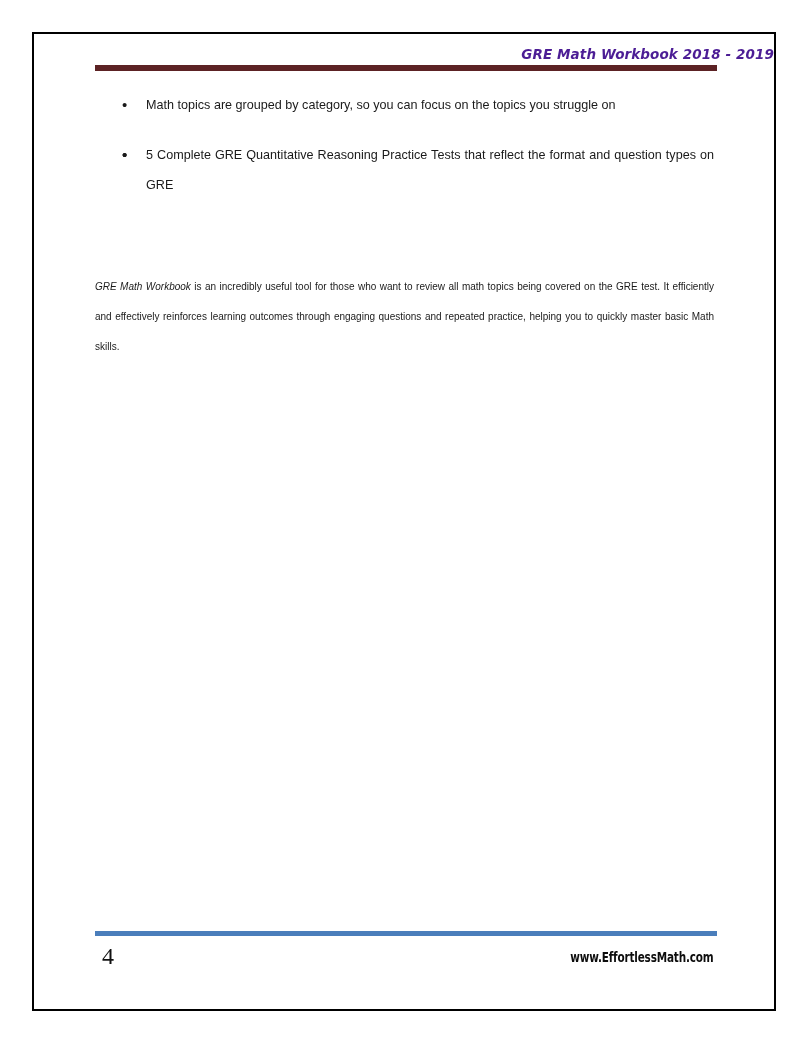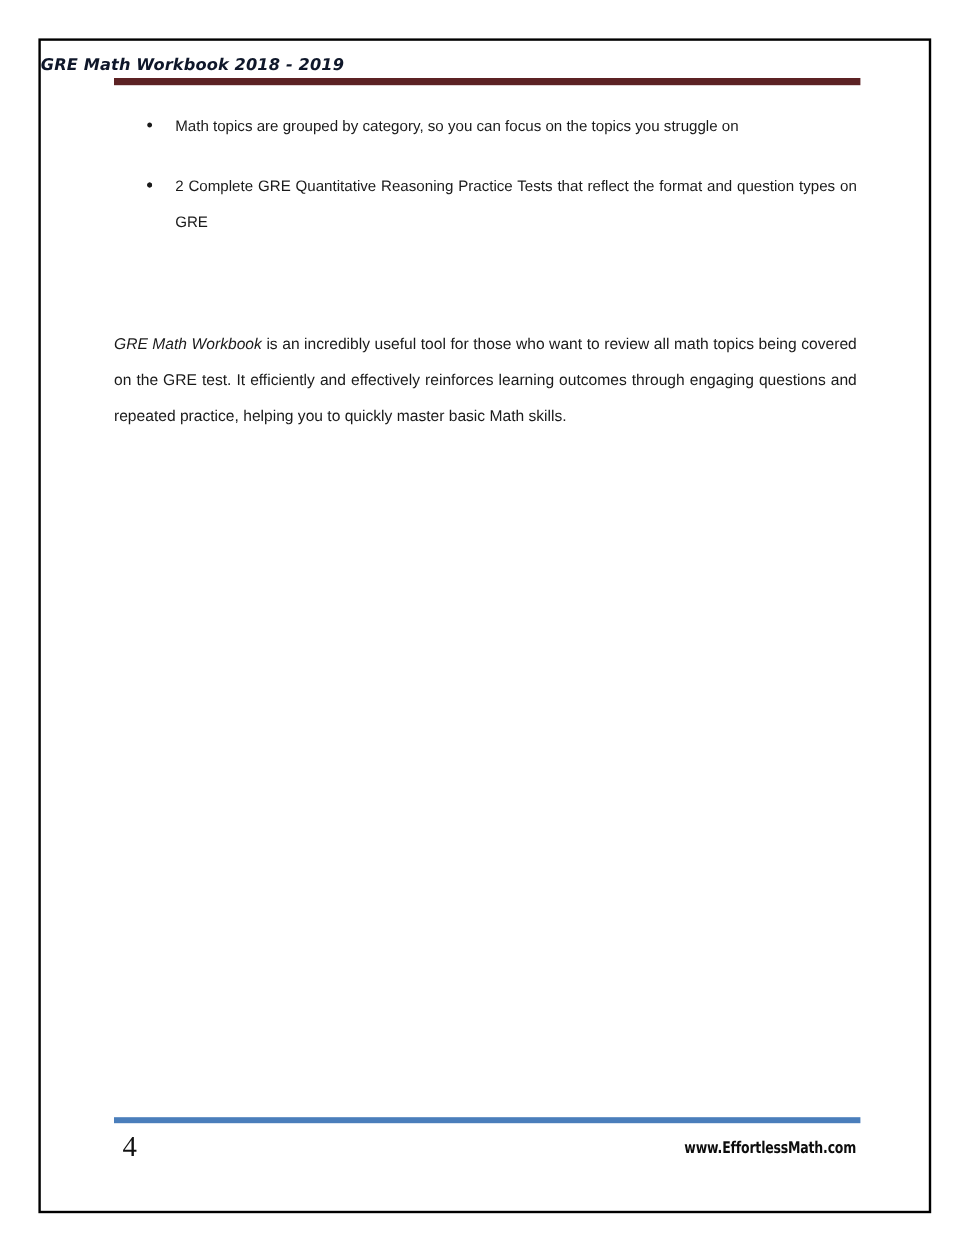--- a/index.html
+++ b/index.html
@@ -33,26 +33,26 @@
     left: 0;
     top: 0;
     width: 100%;
     height: 44px;
   }
   .header-title {
     position: absolute;
     left: 0;
     right: 0;
     top: 12px;
-    text-align: left;
+    text-align: right;
     font-family: "DejaVu Sans", sans-serif;
     font-size: 13.5px;
     font-weight: bold;
     font-style: italic;
-    color: #0f172a;
+    color: #4c1d95;
     letter-spacing: 0.1px;
   }
   .header-rule {
     position: absolute;
     left: 61px;
     top: 31px;
     width: 622px;
     height: 6px;
     background: #5C2224;
   }
@@ -97,21 +97,21 @@
   }
   .bullet-item.justified .text::after {
     content: "";
     display: inline-block;
     width: 100%;
   }
 
   
   .body-para {
     margin: 42px 0 0 0;
-    font-size: 13px;
+    font-size: 10px;
     line-height: 30px;
     color: #1a1a1a;
     text-align: justify;
     text-justify: inter-word;
   }
   .body-para .em {
     font-style: italic;
   }
 
   
@@ -166,21 +166,21 @@
     <ul class="bullets">
       <li class="bullet-item">
         <span class="marker">•</span>
         <span class="text">Math topics are grouped by category, so you can focus on the topics you struggle on</span>
       </li>
       <li class="bullet-item">
         <span class="marker">•</span>
       </li>
       <li class="bullet-item justified">
         <span class="marker">•</span>
-        <span class="text">2 Complete GRE Quantitative Reasoning Practice Tests that reflect the format and question types on GRE</span>
+        <span class="text">5 Complete GRE Quantitative Reasoning Practice Tests that reflect the format and question types on GRE</span>
       </li>
     </ul>
 
     <p class="body-para">
       <span class="em">GRE Math Workbook</span><span> is an incredibly useful tool for those who want to review all math topics being covered on the GRE test. It efficiently and effectively reinforces learning outcomes through engaging questions and repeated practice, helping you to quickly master basic Math skills.</span>
     </p>
 
   </div>
 
   <div class="footer">

